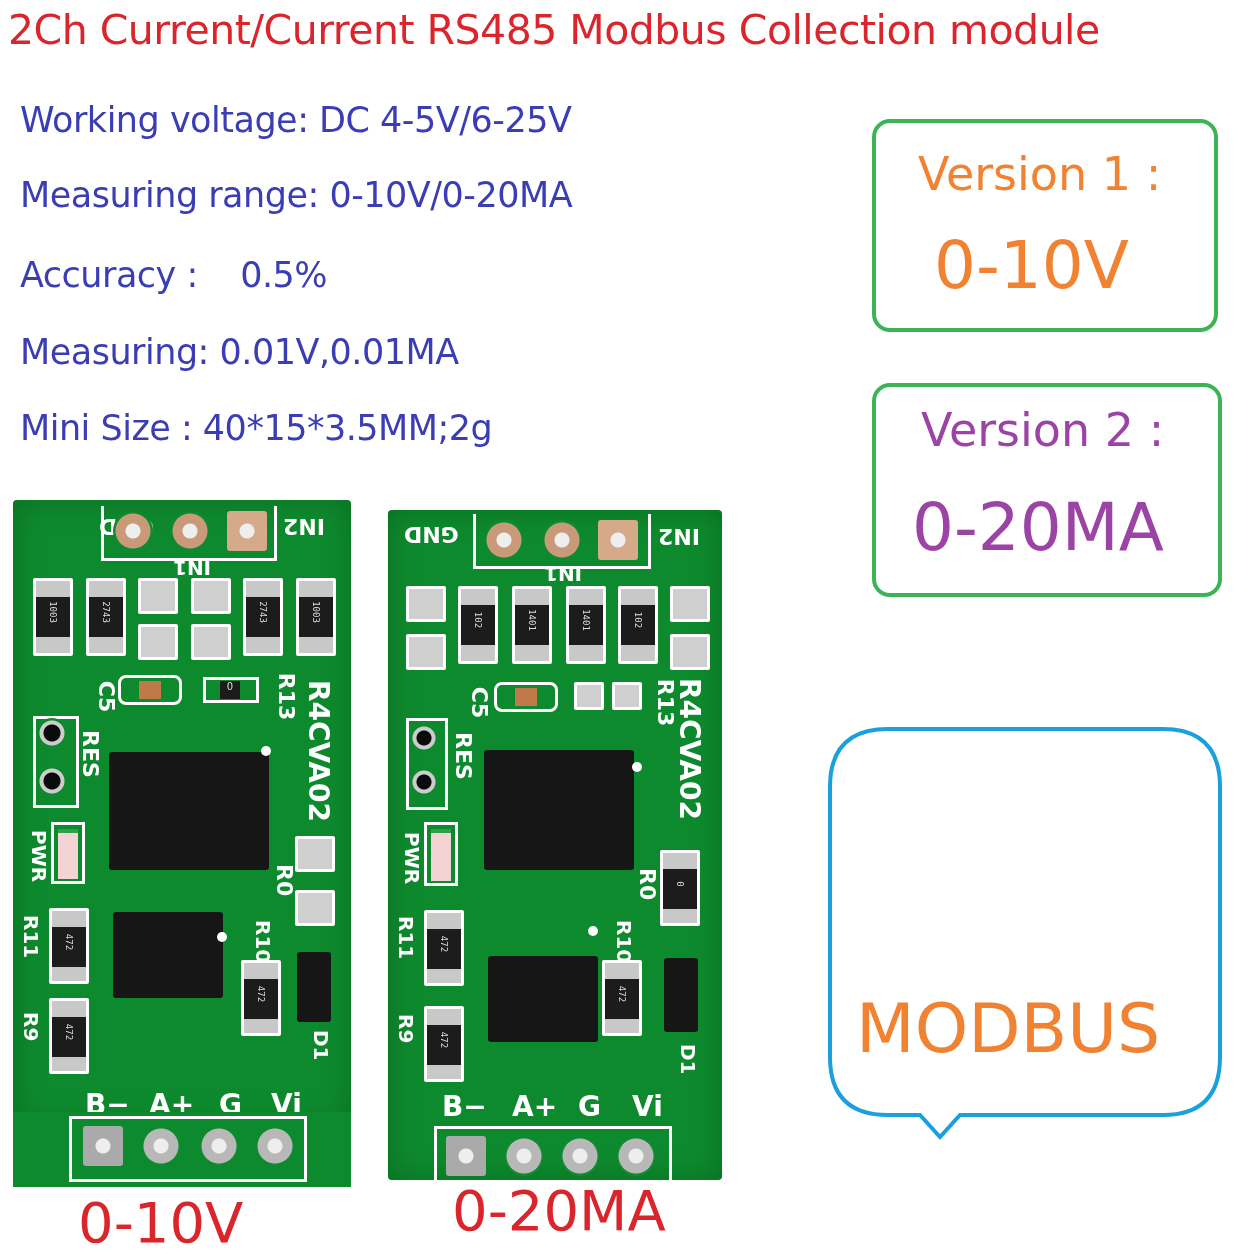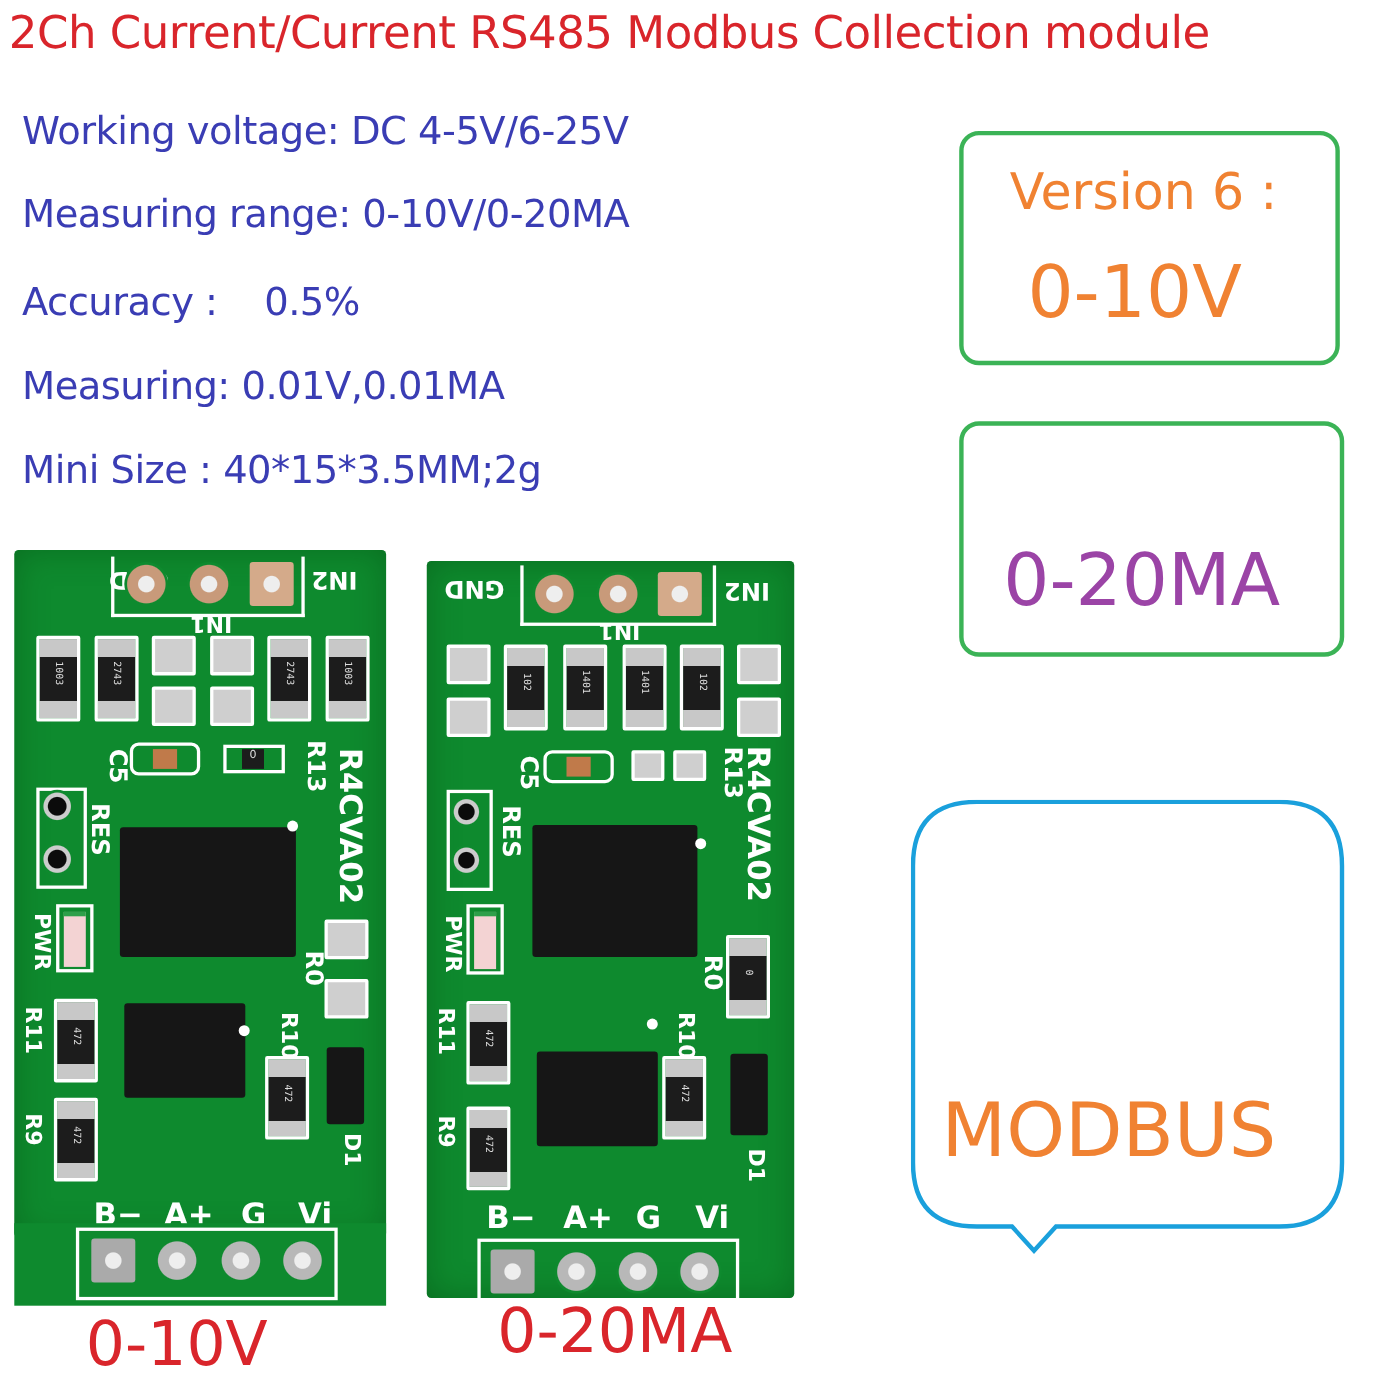--- a/index.html
+++ b/index.html
@@ -31,24 +31,25 @@
 
 <div class="title">2Ch Current/Current RS485 Modbus Collection module</div>
 
 <div class="spec" style="top:100px">Working voltage: DC 4-5V/6-25V</div>
 <div class="spec" style="top:175px">Measuring range: 0-10V/0-20MA</div>
 <div class="spec" style="top:255px">Accuracy&nbsp;:&nbsp;&nbsp;&nbsp; 0.5%</div>
 <div class="spec" style="top:332px">Measuring: 0.01V,0.01MA</div>
 <div class="spec" style="top:408px">Mini Size : 40*15*3.5MM;2g</div>
 
 <div class="vbox" style="left:872px;top:119px;width:338px;height:205px;">
-  <div class="vlabel" style="left:42px;top:24px;color:#f08232">Version 6 :</div>
+  <div class="vlabel" style="left:42px;top:24px;color:#f08232">Version 1 :</div>
   <div class="vvalue" style="left:58px;top:104px;color:#f08232">0-10V</div>
 </div>
 <div class="vbox" style="left:872px;top:383px;width:342px;height:206px;">
+  <div class="vlabel" style="left:45px;top:16px;color:#9b44a6">Version 2 :</div>
   <div class="vvalue" style="left:36px;top:102px;color:#9b44a6">0-20MA</div>
 </div>
 
 <div class="bubble">
   <svg width="400" height="460" style="position:absolute;left:0;top:0">
     <path d="M60 2 H335 Q392 2 392 60 V330 Q392 388 335 388 H132 L112 410 L92 388 H60 Q2 388 2 330 V60 Q2 2 60 2 Z" fill="#fff" stroke="#1aa0dc" stroke-width="4"></path>
   </svg>
   <div class="btext" style="left:28px;top:262px">MODBUS</div>
 </div>
 

